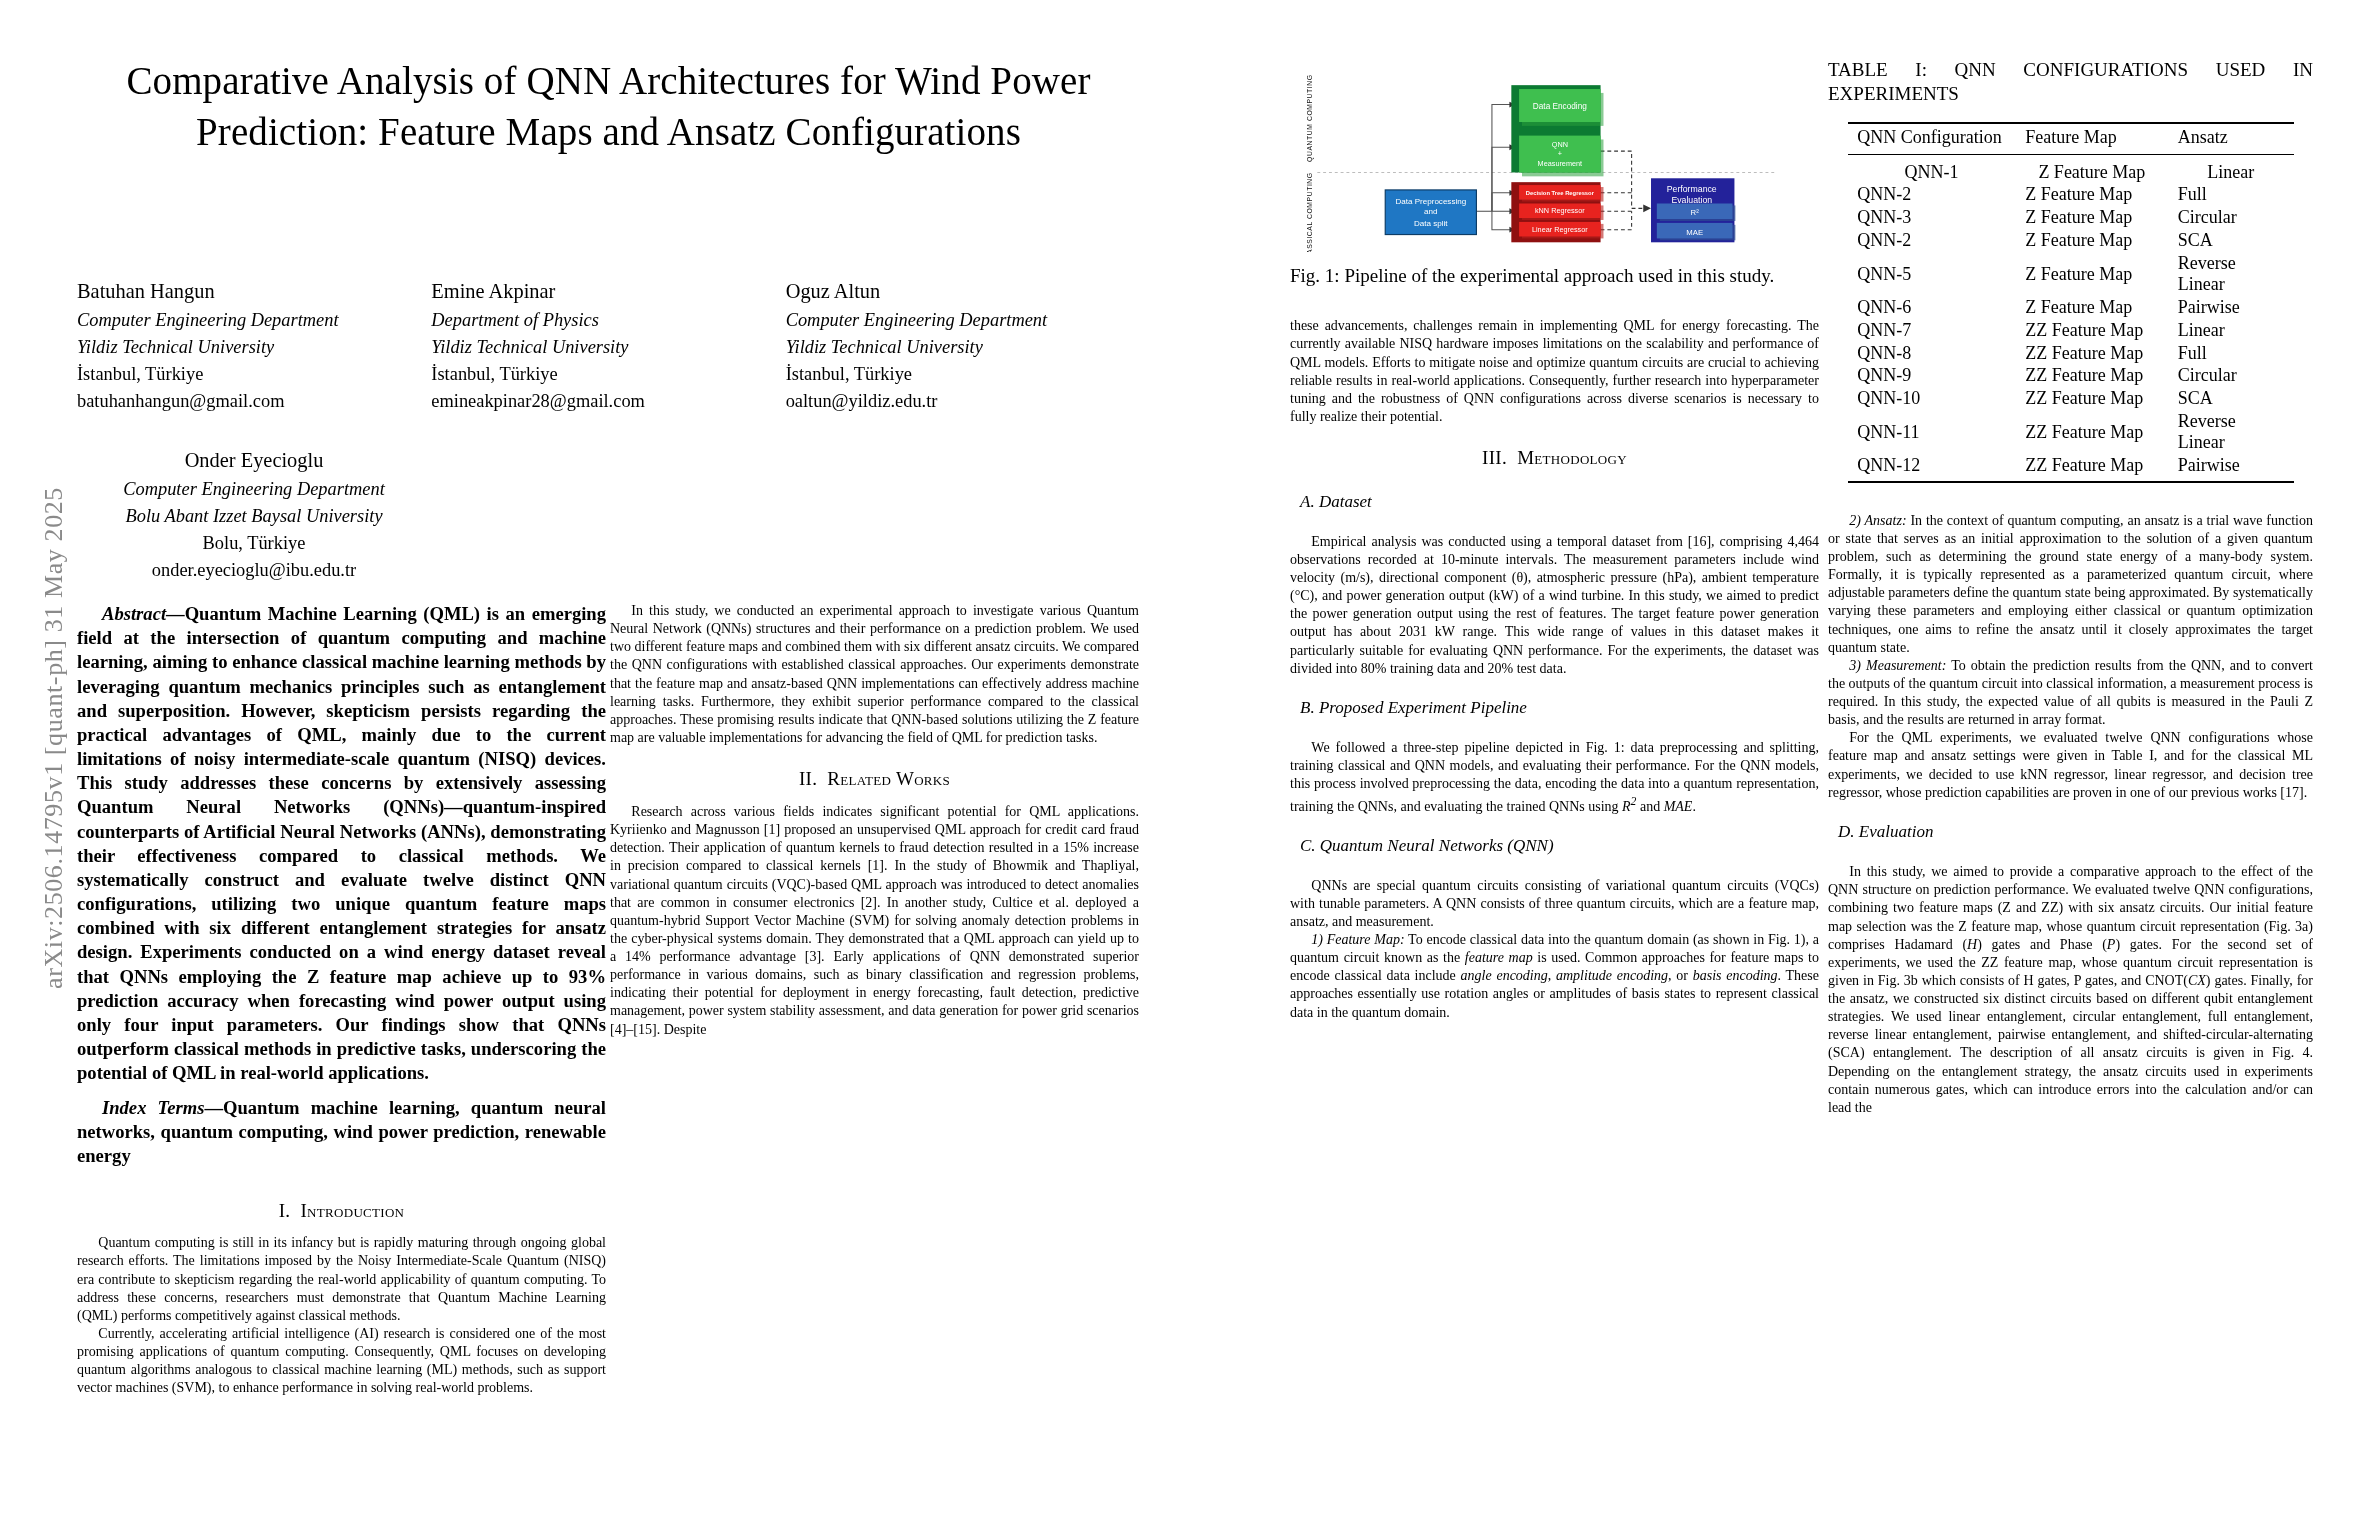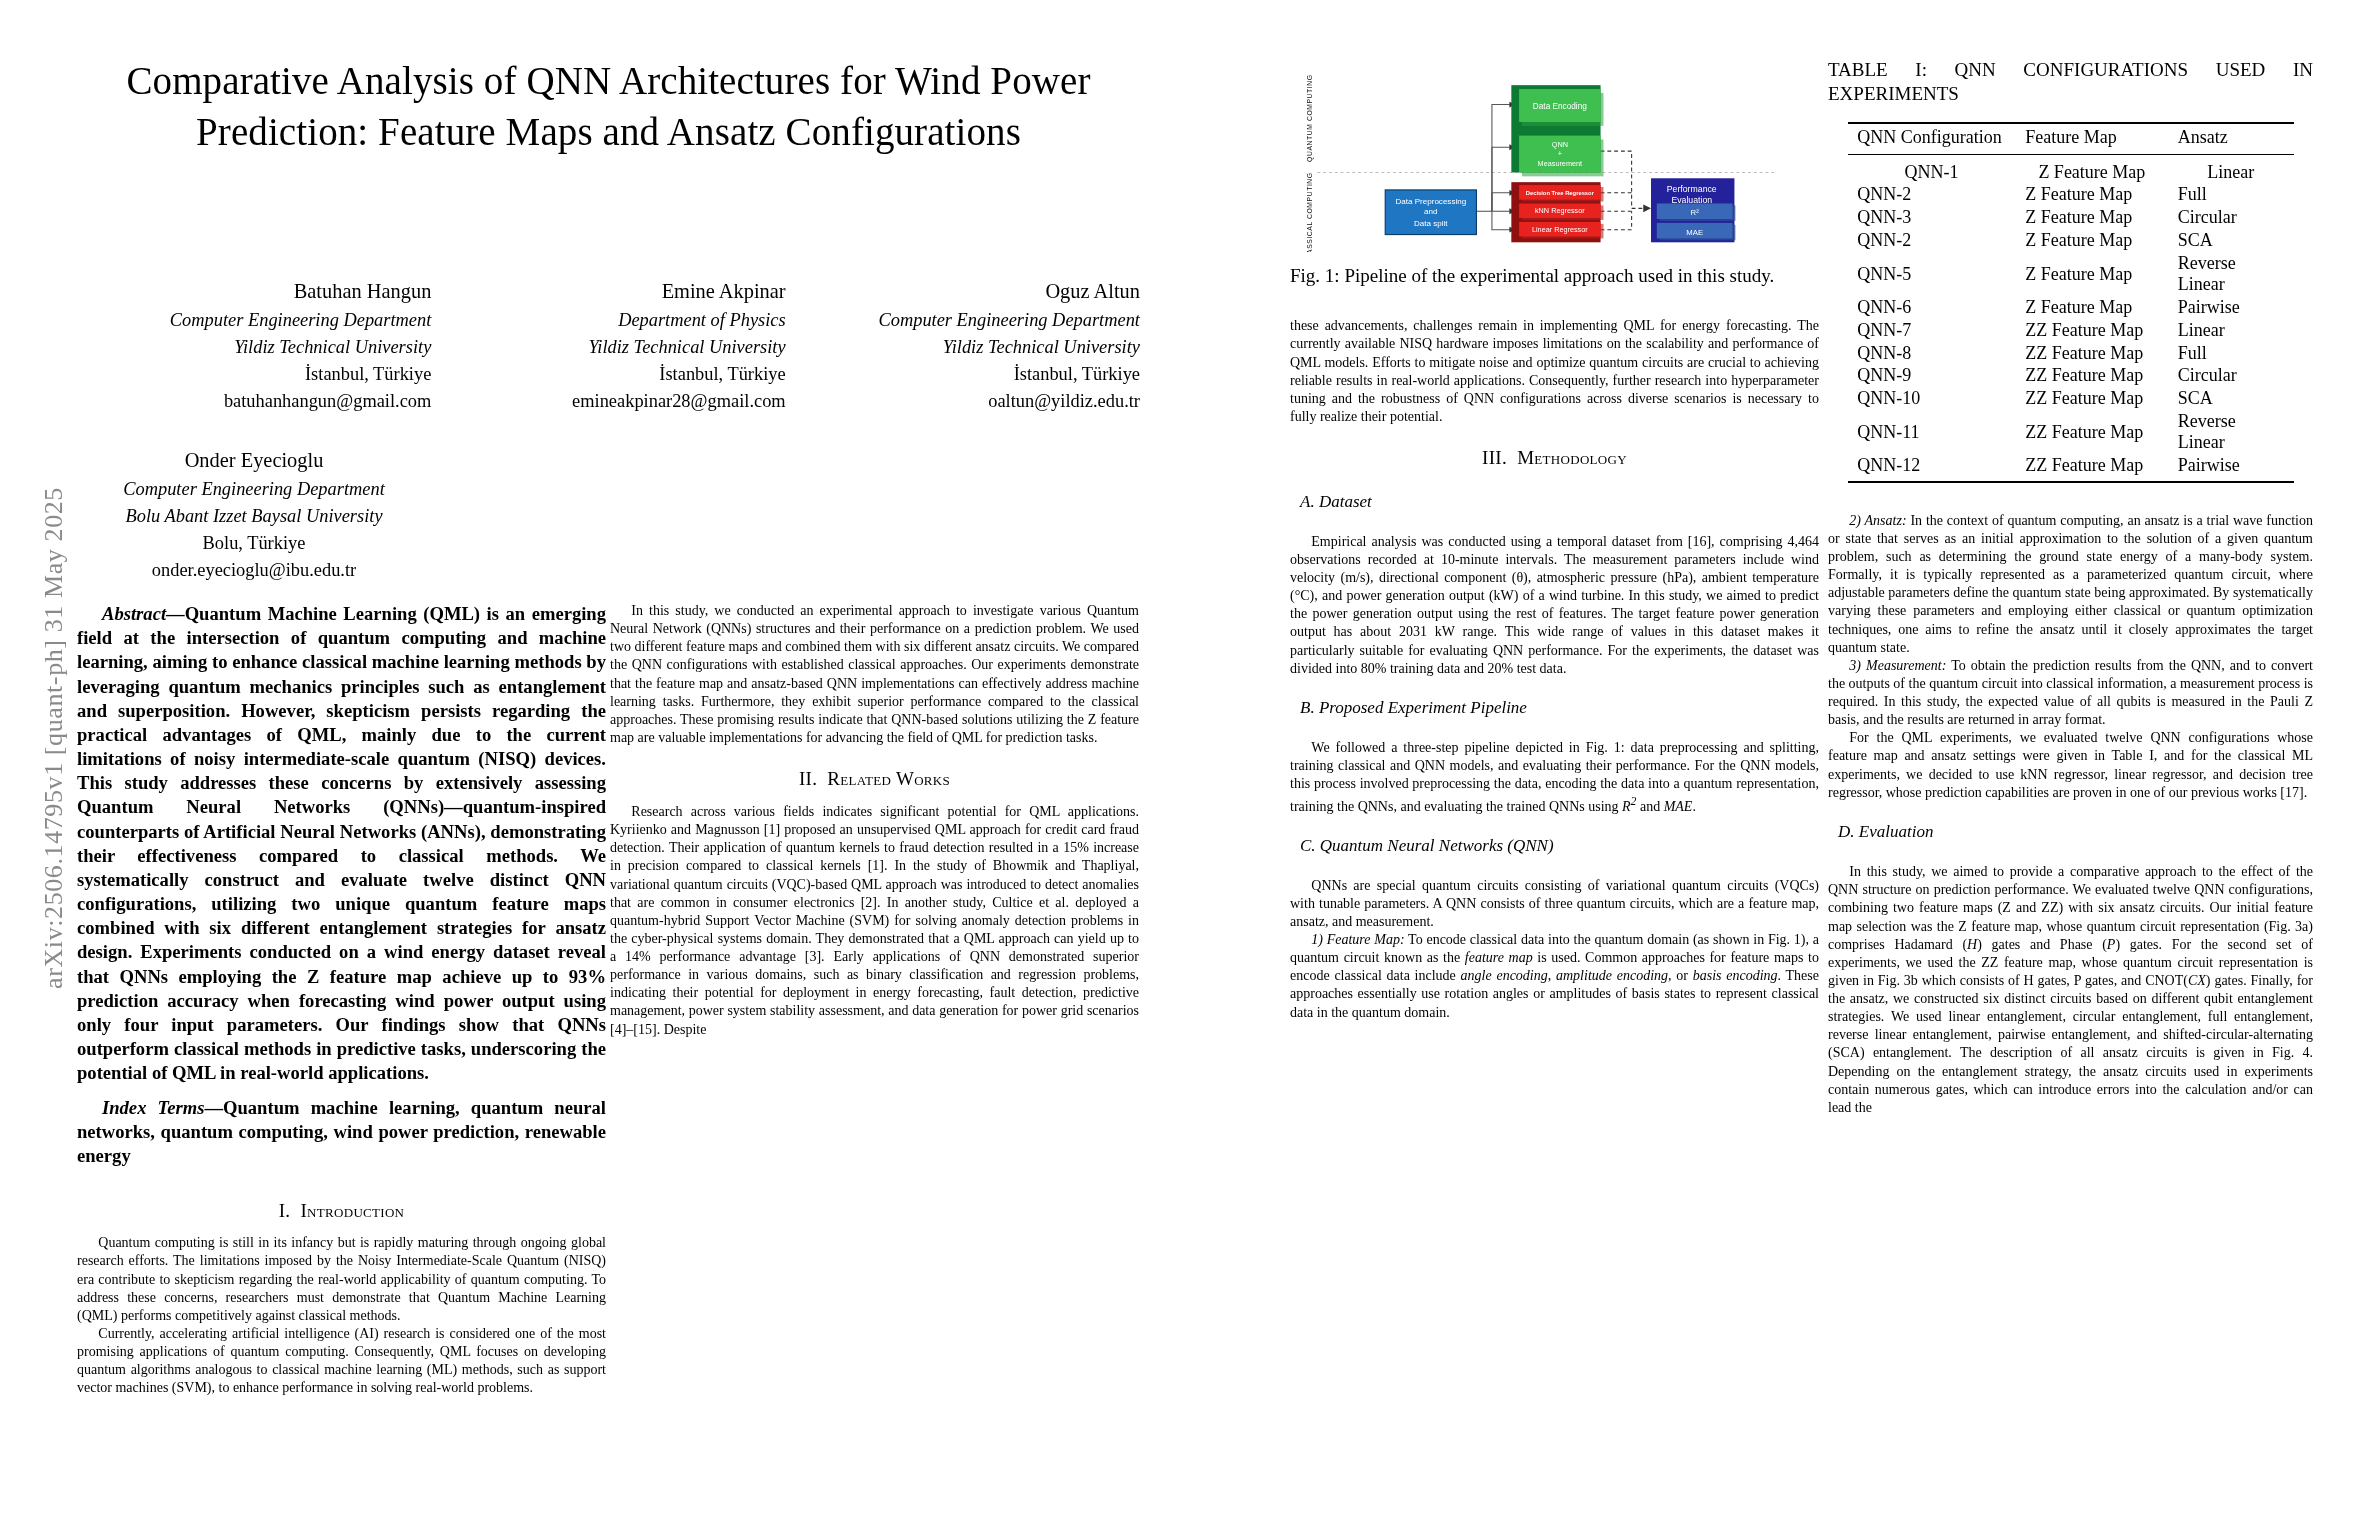--- a/index.html
+++ b/index.html
@@ -71,21 +71,21 @@
     left: 73px;
     top: 277px;
     width: 1063px;
   }
   .author-row {
     display: flex;
     width: 100%;
   }
   .author {
     flex: 1 1 33.33%;
-    text-align: right;
+    text-align: left;
     font-size: 18.4px;
     line-height: 1.47;
   }
   .author .name { font-size: 20.4px; }
   .author .aff  { font-style: italic; }
   .author .loc  { font-style: normal; }
   .author .mail { font-style: normal; }
 
   #author-second-row {
     position: absolute;

